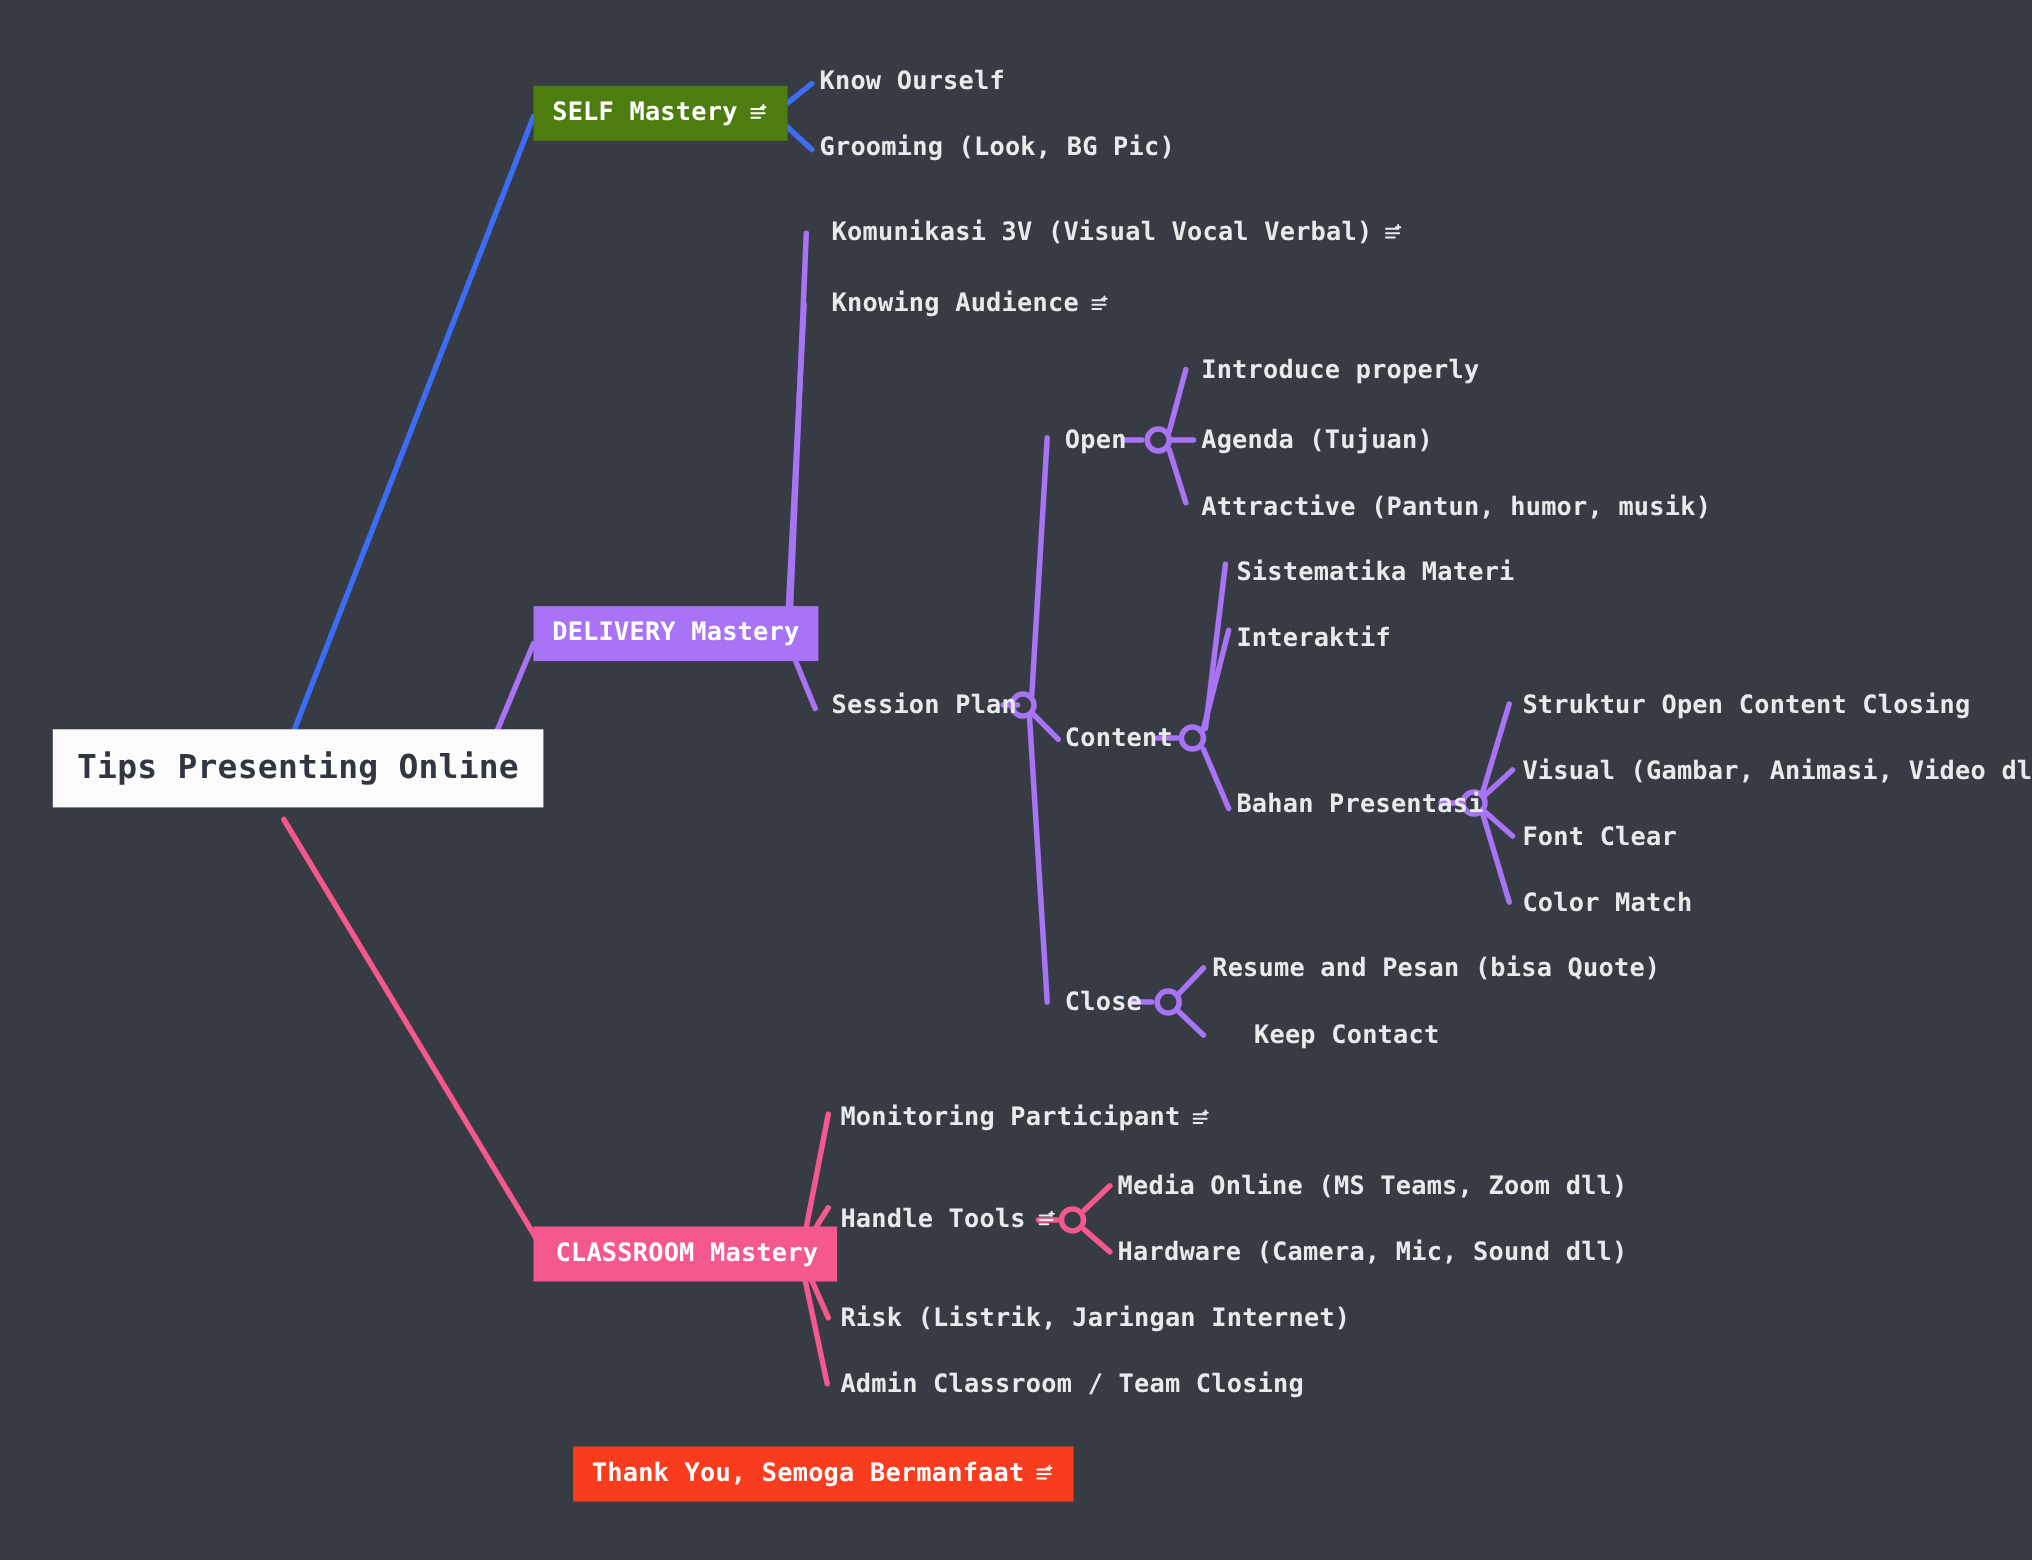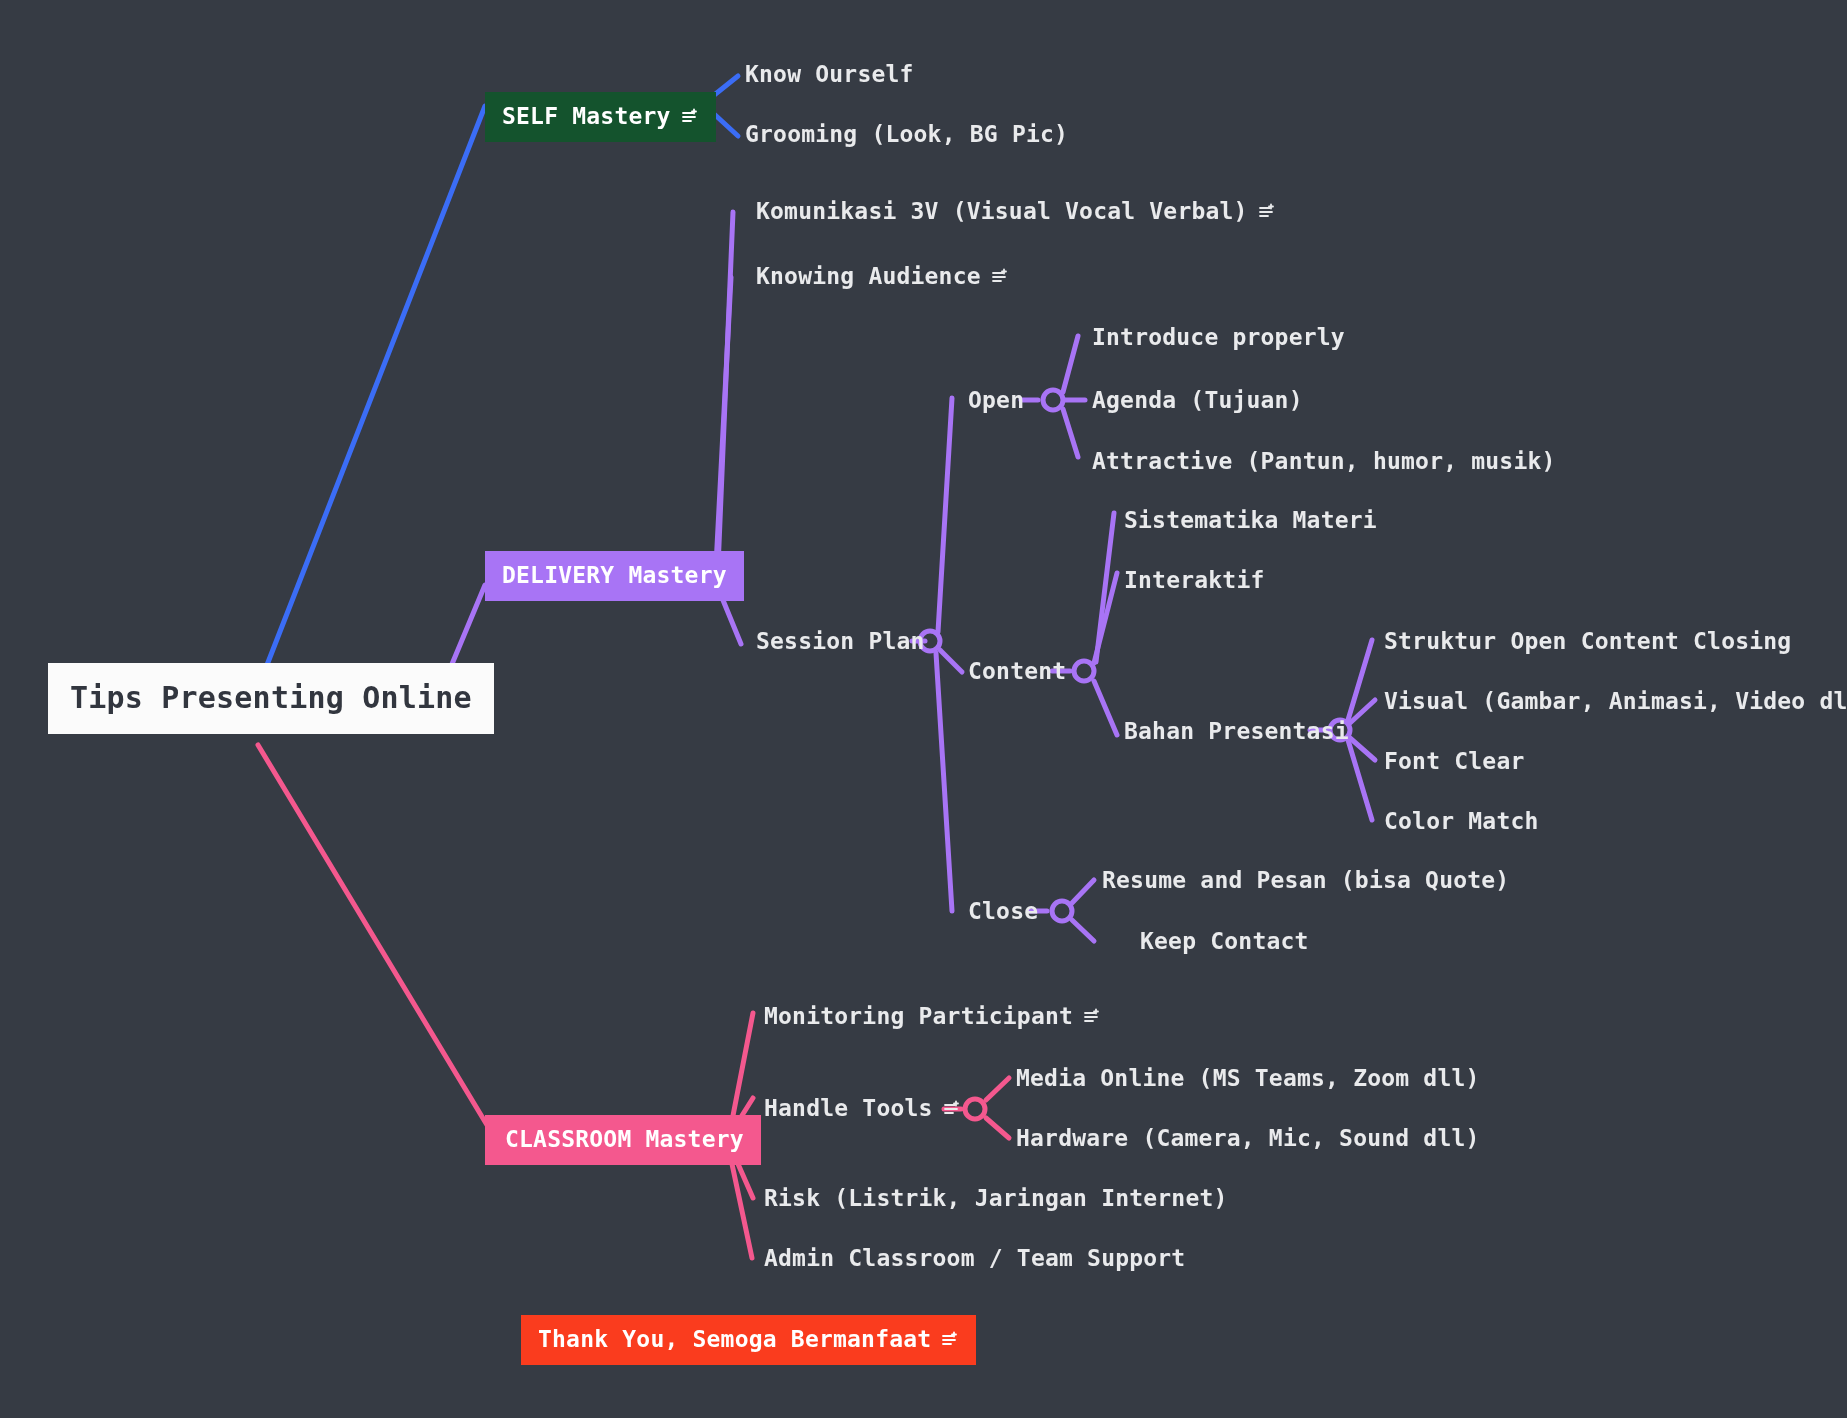--- a/index.html
+++ b/index.html
@@ -146,21 +146,21 @@
     <g fill="none" stroke="#f4588e" stroke-width="5">
       <circle cx="724" cy="1140" r="10"></circle>
       <circle cx="975" cy="1109" r="10"></circle>
     </g>
   </svg>
 
   <div class="node boxed root" style="left:48px; top:663px;">
     <span class="node-text">Tips Presenting Online</span>
   </div>
 
-  <div class="node boxed" style="left:485px; top:92px; background:#14532d; color:#ffffff;text-align:center;">
+  <div class="node boxed" style="left:485px; top:78px; background:#4d7c0f; color:#ffffff;text-align:center;">
     <span class="node-text">SELF Mastery</span>
     <span class="note-icon">
       <svg viewBox="0 0 17 17" width="17" height="17">
         <g stroke="#ffffff" stroke-width="1.8" stroke-linecap="round">
           <line x1="1" y1="5" x2="11" y2="5"></line>
           <line x1="1" y1="9" x2="13" y2="9"></line>
           <line x1="1" y1="13" x2="9" y2="13"></line>
           <line x1="12" y1="1.5" x2="12" y2="5.5"></line>
           <line x1="10" y1="3.5" x2="14" y2="3.5"></line>
         </g>
@@ -314,21 +314,21 @@
 
   <div class="node plain" style="left:1016px; top:1125px;">
     <span class="node-text">Hardware (Camera, Mic, Sound dll)</span>
   </div>
 
   <div class="node plain" style="left:764px; top:1185px;">
     <span class="node-text">Risk (Listrik, Jaringan Internet)</span>
   </div>
 
   <div class="node plain" style="left:764px; top:1245px;">
-    <span class="node-text">Admin Classroom / Team Support</span>
+    <span class="node-text">Admin Classroom / Team Closing</span>
   </div>
 
   <div class="node boxed" style="left:485px; top:1315px; background:#fa3c1e; color:#ffffff;margin-left:36px;">
     <span class="node-text">Thank You, Semoga Bermanfaat</span>
     <span class="note-icon">
       <svg viewBox="0 0 17 17" width="17" height="17">
         <g stroke="#ffffff" stroke-width="1.8" stroke-linecap="round">
           <line x1="1" y1="5" x2="11" y2="5"></line>
           <line x1="1" y1="9" x2="13" y2="9"></line>
           <line x1="1" y1="13" x2="9" y2="13"></line>

